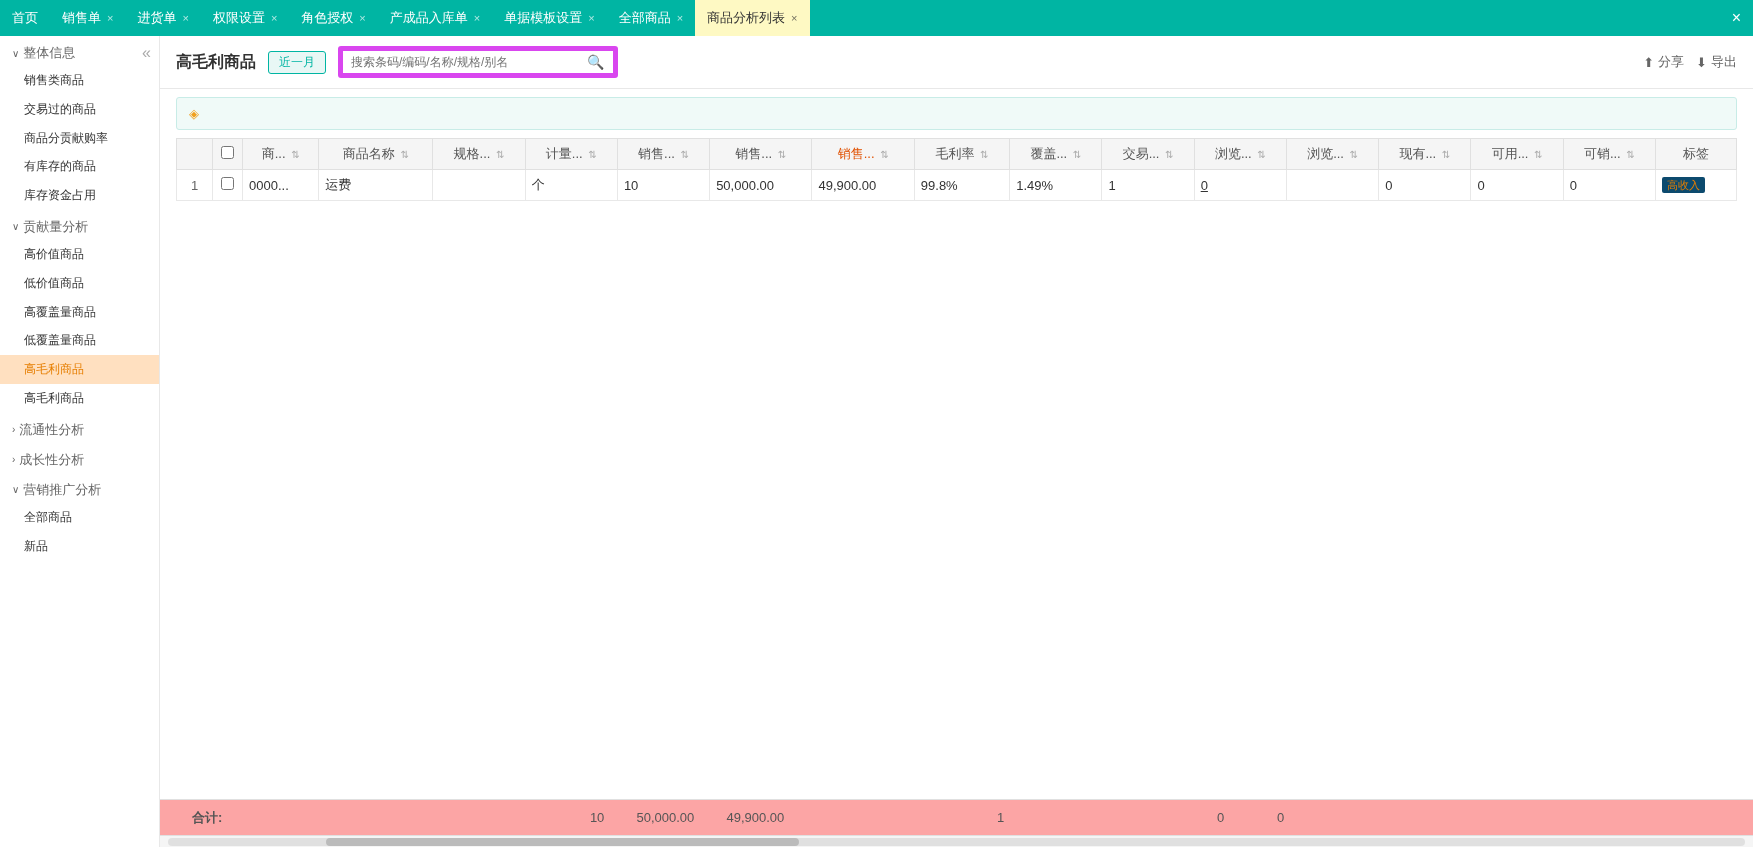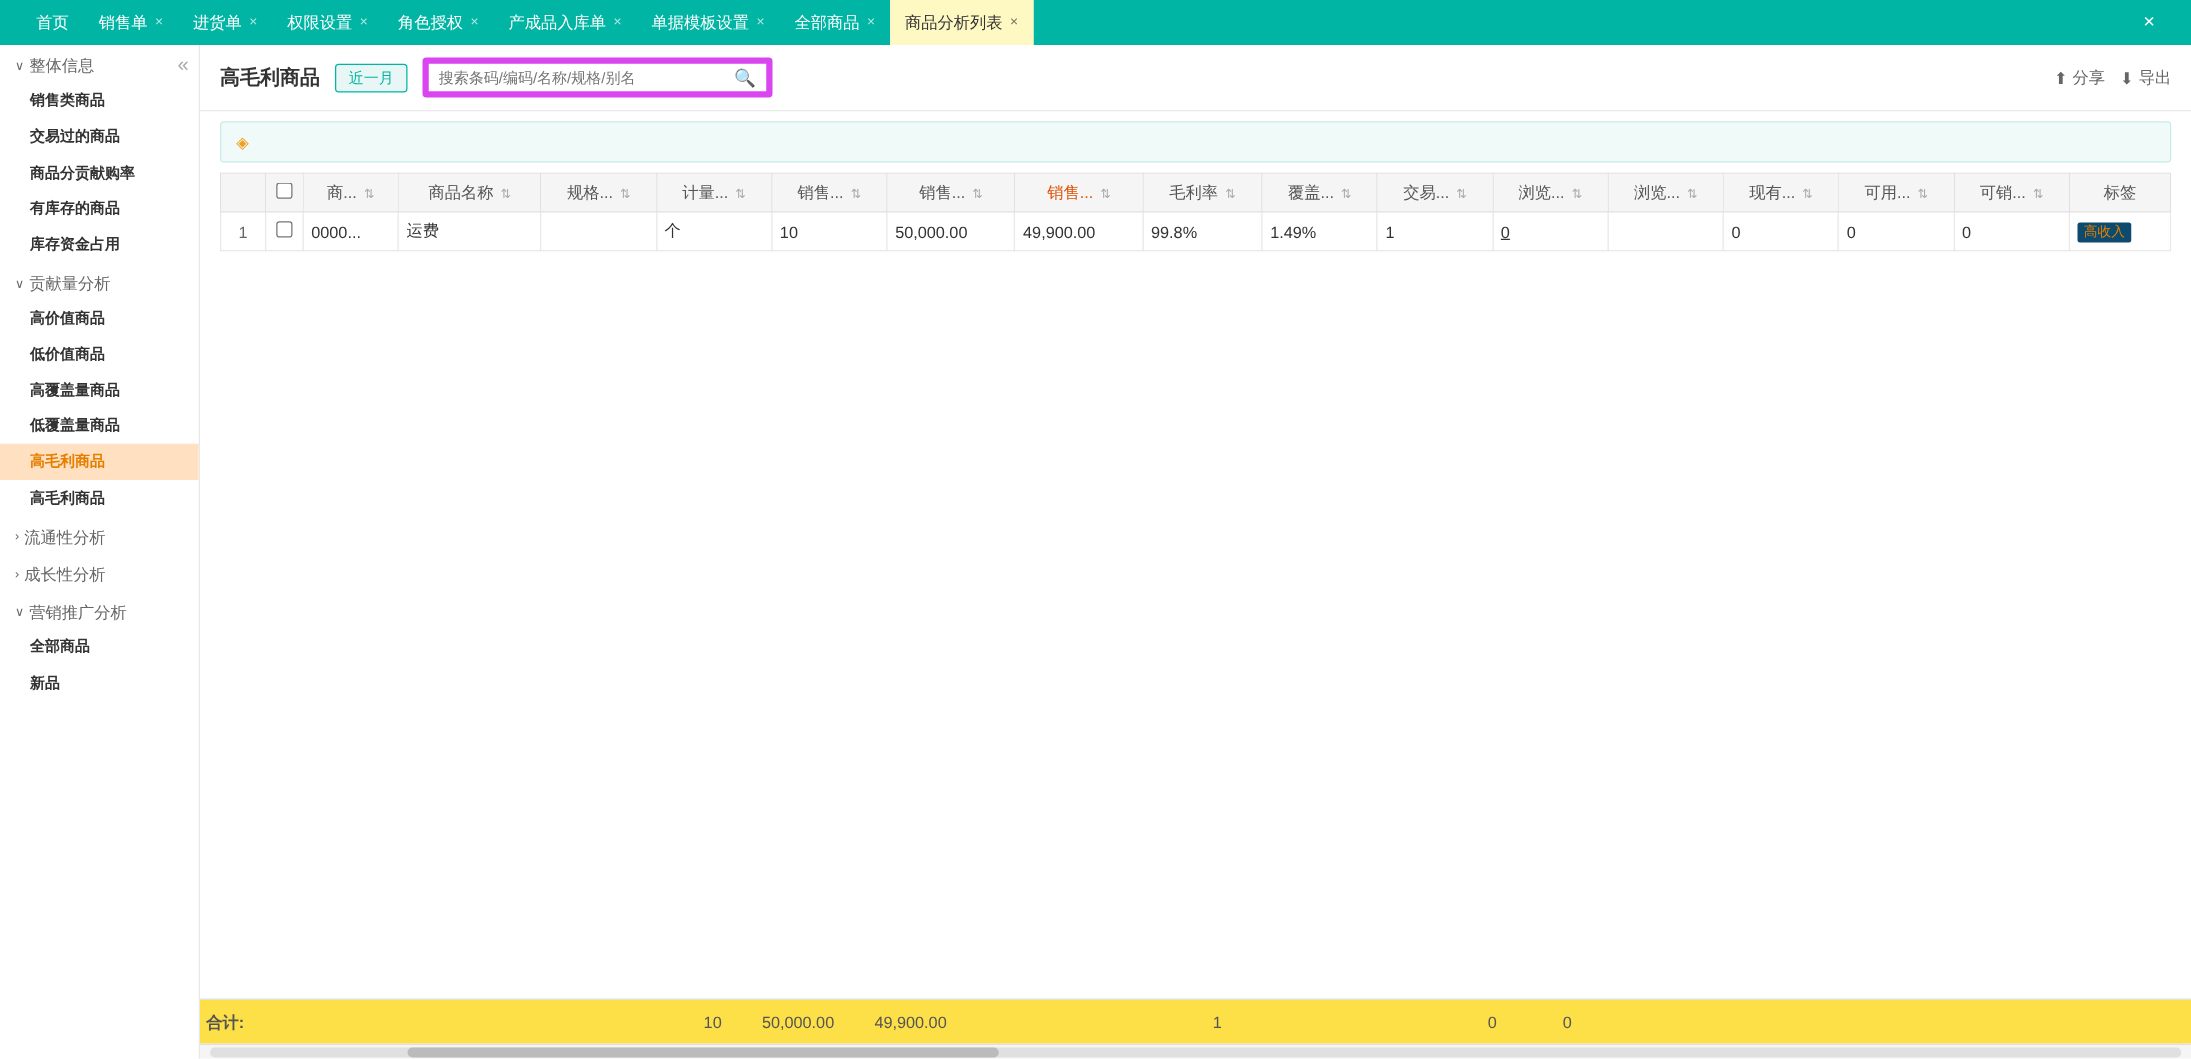--- a/index.html
+++ b/index.html
@@ -4,21 +4,21 @@
   <style>
     * { box-sizing: border-box; margin: 0; padding: 0; font-family: 'Microsoft YaHei', Arial, sans-serif; font-size: 13px; }
     body { background: #f5f5f5; overflow: hidden; width: 1753px; height: 847px; }
 
     
     .top-nav {
       background: #00b5a3;
       height: 36px;
       display: flex;
       align-items: center;
-      padding: 0 17px;
+      padding: 0 0;
       color: white;
       flex-shrink: 0;
     }
     .top-nav .nav-item {
       padding: 0 12px;
       height: 36px;
       display: flex;
       align-items: center;
       cursor: pointer;
       white-space: nowrap;
@@ -62,21 +62,20 @@
       align-items: center;
       gap: 4px;
     }
     .sidebar-group-header .arrow { font-size: 10px; }
     .sidebar-item {
       padding: 6px 12px 6px 24px;
       cursor: pointer;
       color: #333;
       font-size: 12px;
       line-height: 1.4;
-      font-weight: bold;
     }
     .sidebar-item.active { background: #ffe0c0; color: #e67e00; }
 
     
     .content-area {
       flex: 1;
       display: flex;
       flex-direction: column;
       overflow: hidden;
       background: #fff;
@@ -184,23 +183,23 @@
     tbody td {
       border: 1px solid #e8e8e8;
       padding: 6px 6px;
       white-space: nowrap;
       color: #333;
     }
     .tag-high { color: #e67e00; font-size: 11px; background: #0c4a6e; padding: 2px 5px; border-radius: 2px; }
 
     
     .table-footer {
-      background: #fde047;
+      background: #fca5a5;
       border-top: 1px solid #e0e0e0;
-      padding: 8px 5px;
+      padding: 8px 32px;
       display: flex;
       align-items: center;
       flex-shrink: 0;
       font-size: 12px;
       color: #555;
       gap: 0;
       min-height: 36px;
     }
     .footer-label { margin-right: 8px; font-weight: bold; }
     .footer-cells {

